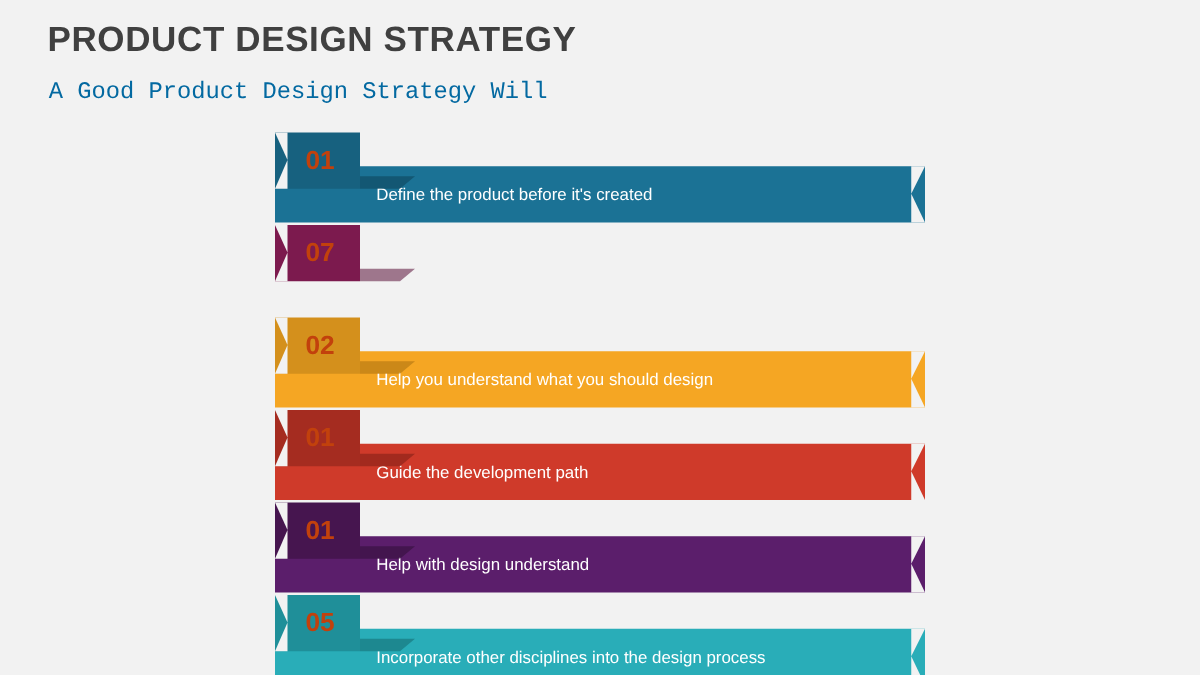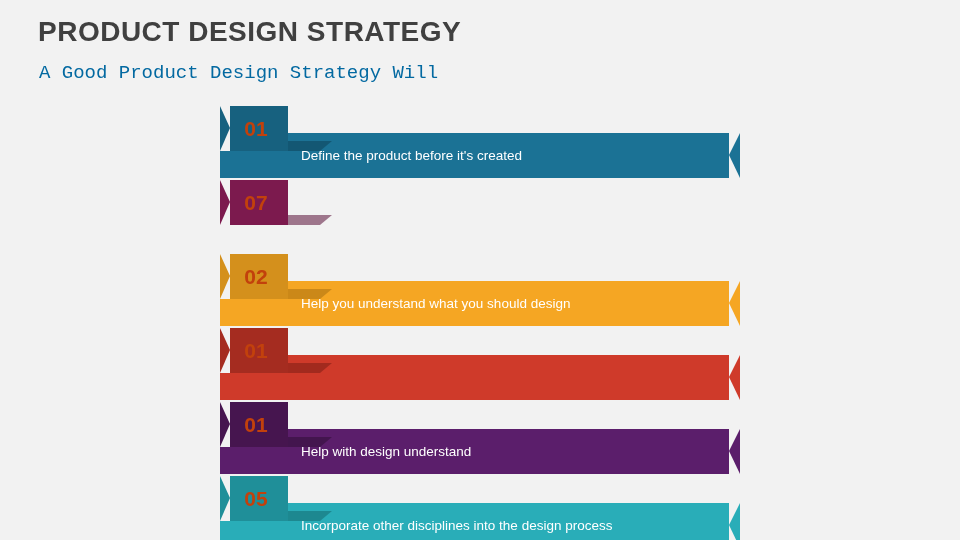--- a/index.html
+++ b/index.html
@@ -169,20 +169,21 @@
         <div class="band-body" style="background: rgb(212, 144, 28);"></div>
         <div class="numblock-notch"></div>
         <div class="numblock-text">02</div>
       </div>
     </div>
 
     <div class="row">
       <div class="band">
         <div class="band-body" style="background: rgb(207, 58, 42);"></div>
         <div class="band-notch"></div>
+        <div class="band-text">Guide the development path</div>
       </div>
       <div class="fold" style="border-top-color: rgb(125, 29, 20);"></div>
       <div class="numblock">
         <div class="band-body" style="background: rgb(165, 44, 32);"></div>
         <div class="numblock-notch"></div>
         <div class="numblock-text">01</div>
       </div>
     </div>
 
     <div class="row">

